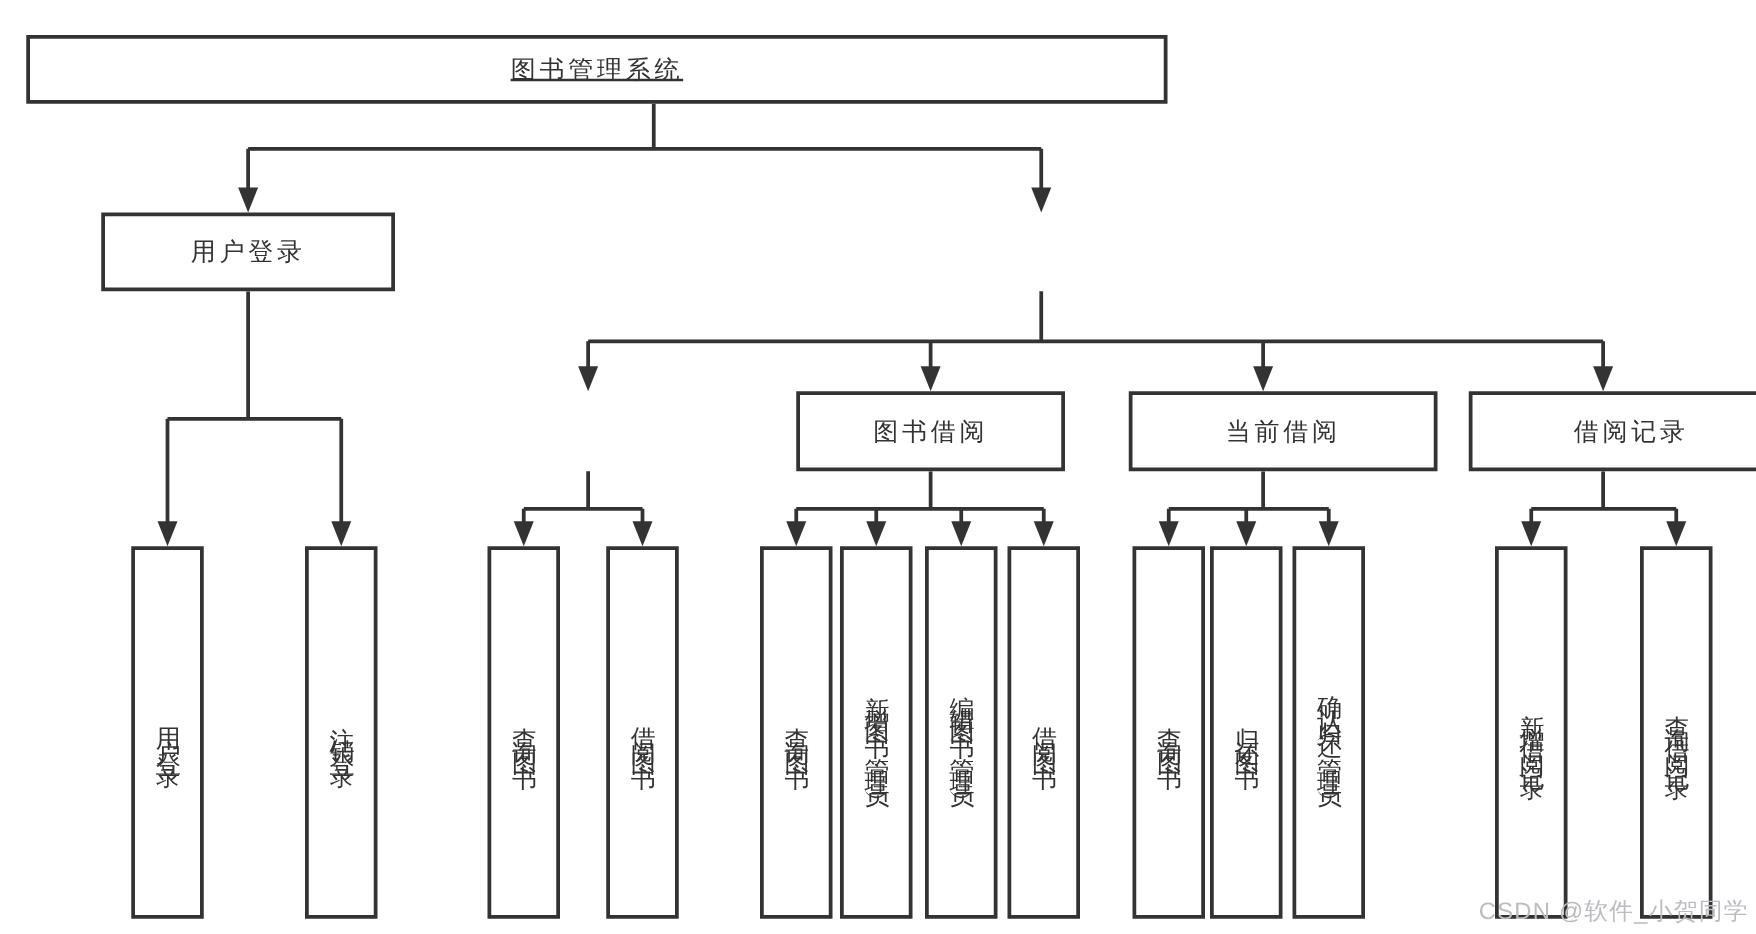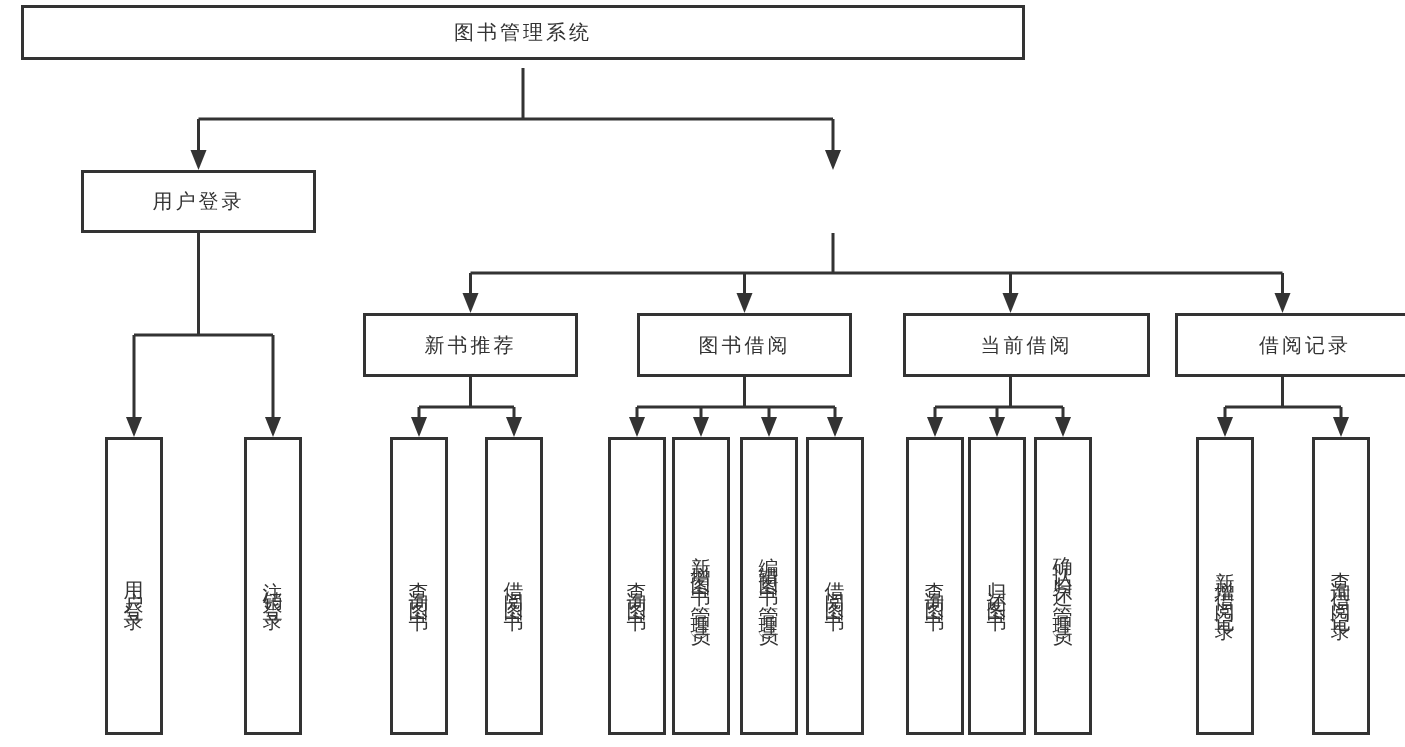--- a/index.html
+++ b/index.html
@@ -60,25 +60,24 @@
     <path class="cline" d="M1010.5 377 V407 M935 407 H1063 M935 407 V419 M997 407 V419 M1063 407 V419"></path>
     <polygon class="ahead" points="927,417 943,417 935,437"></polygon>
     <polygon class="ahead" points="989,417 1005,417 997,437"></polygon>
     <polygon class="ahead" points="1055,417 1071,417 1063,437"></polygon>
 
     <path class="cline" d="M1282.5 377 V407 M1225 407 H1341 M1225 407 V419 M1341 407 V419"></path>
     <polygon class="ahead" points="1217,417 1233,417 1225,437"></polygon>
     <polygon class="ahead" points="1333,417 1349,417 1341,437"></polygon>
   </svg>
 
-  <div class="box hbox" style="left:21px;top:5px;width:1004px;height:55px;">图书管理系统</div>
+  <div class="box hbox" style="left:21px;top:28px;width:913px;height:55px;text-decoration:underline;">图书管理系统</div>
 
   <div class="box hbox" style="left:81px;top:170px;width:235px;height:63px;">用户登录</div>
 
-  <div class="box hbox" style="left:363px;top:313px;width:215px;height:64px;">新书推荐</div>
   <div class="box hbox" style="left:637px;top:313px;width:215px;height:64px;">图书借阅</div>
   <div class="box hbox" style="left:903px;top:313px;width:247px;height:64px;">当前借阅</div>
   <div class="box hbox" style="left:1175px;top:313px;width:260px;height:64px;">借阅记录</div>
 
   <div class="box vbox" style="left:105px;top:437px;width:58px;height:298px;">
     <span class="vtext">用户登录</span>
   </div>
   <div class="box vbox" style="left:244px;top:437px;width:58px;height:298px;">
     <span class="vtext">注销登录</span>
   </div>
@@ -113,14 +112,15 @@
     <span class="vtext">确认归还（管理员）</span>
   </div>
 
   <div class="box vbox" style="left:1196px;top:437px;width:58px;height:298px;">
     <span class="vtext">新增借阅记录</span>
   </div>
   <div class="box vbox" style="left:1312px;top:437px;width:58px;height:298px;">
     <span class="vtext">查询借阅记录</span>
   </div>
 
+  <div class="watermark">CSDN @软件_小贺同学</div>
 
 </div>
 
 </body></html>

